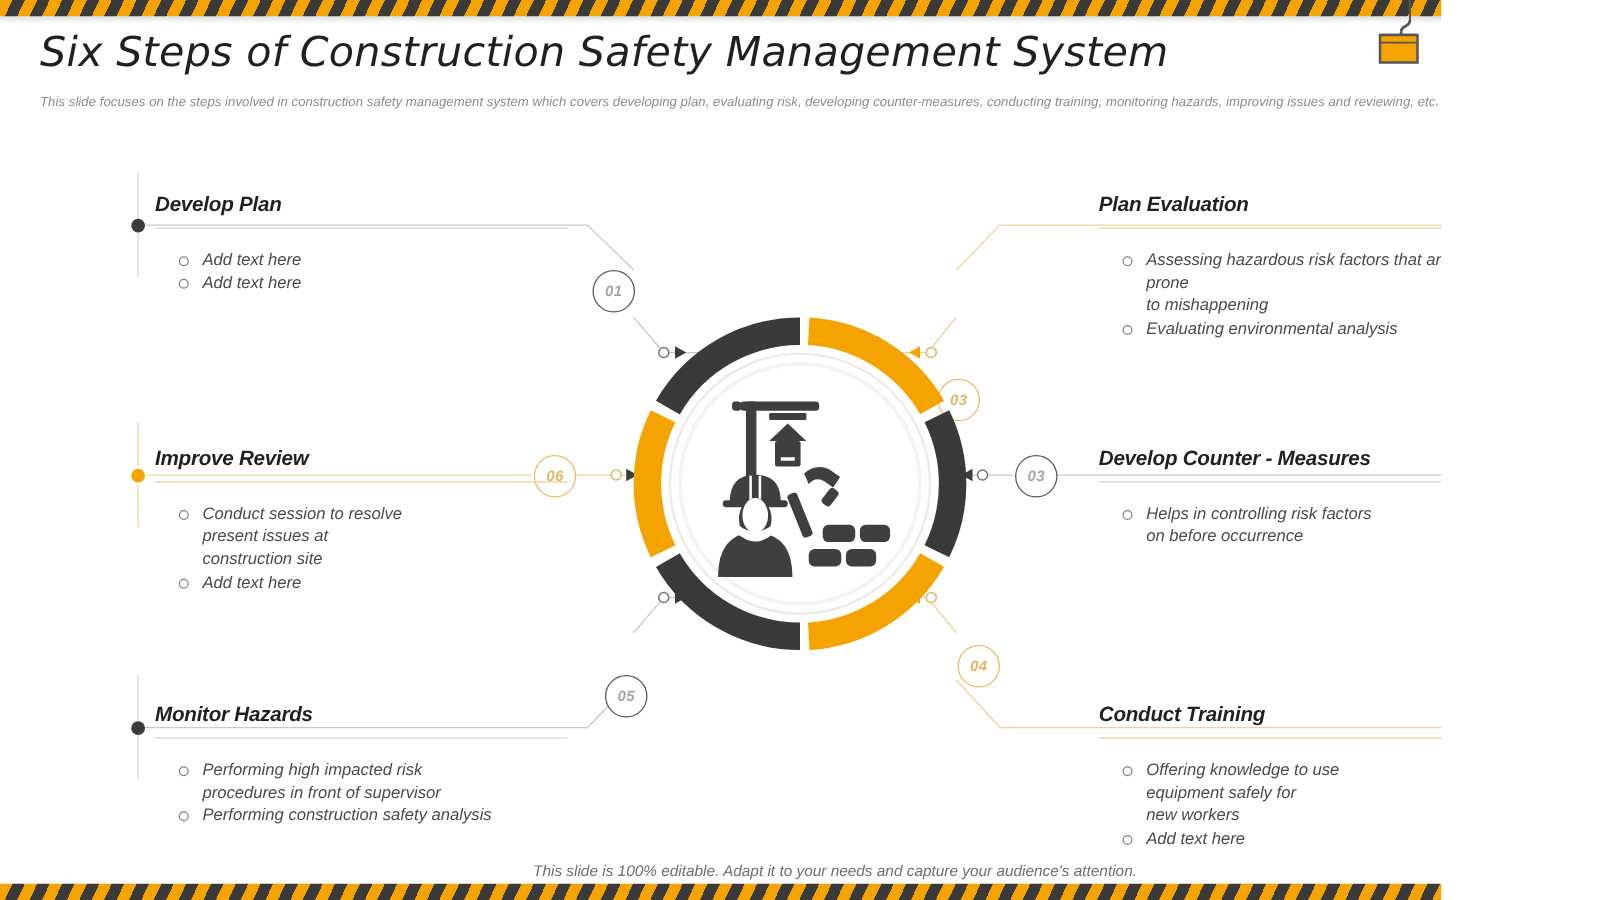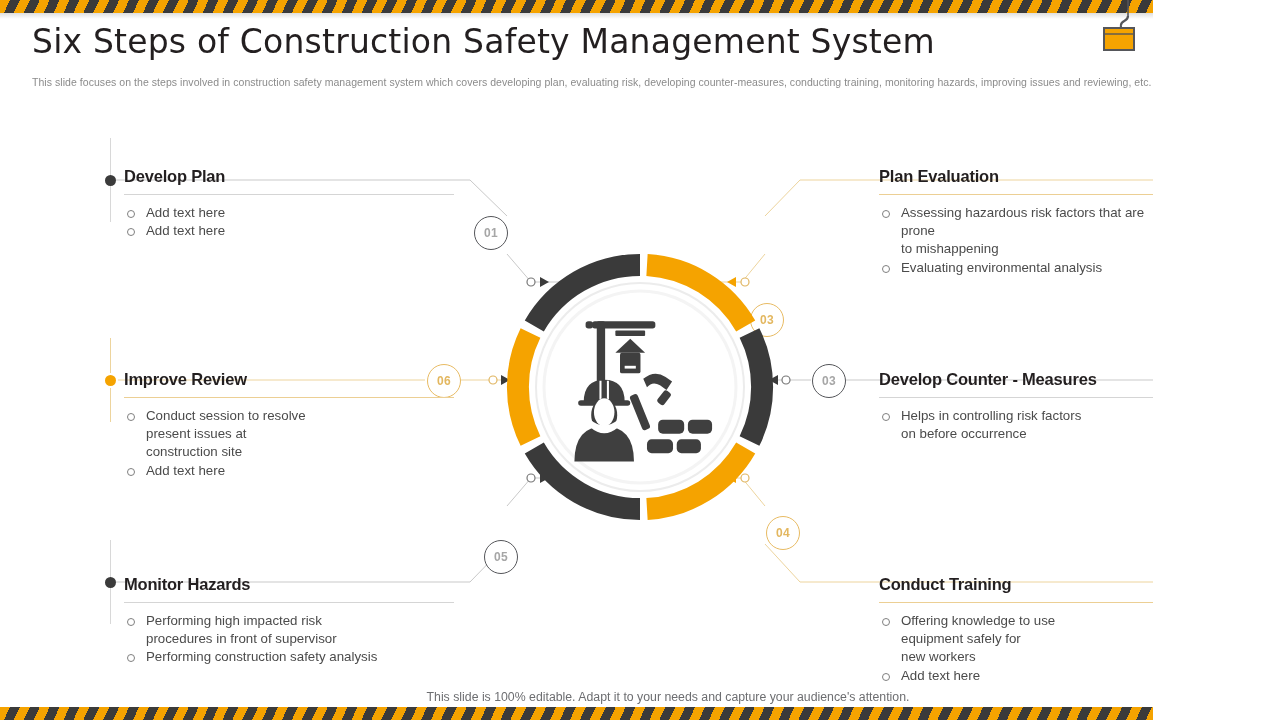--- a/index.html
+++ b/index.html
@@ -3,21 +3,21 @@
 <meta charset="utf-8">
 <style>
   html,body{margin:0;padding:0;}
   body{
     width:1280px;height:720px;
     background:#ffffff;
     font-family:"Liberation Sans", sans-serif;
     overflow:hidden;
     position:relative;
   }
-  .slide{position:relative;width:1153px;height:720px;background:#fff;overflow:hidden;}
+  .slide{position:relative;width:1153px;height:720px;background:#fff;overflow:hidden;font-style:italic;}
 
   
   .hazard{
     position:absolute;left:0;width:1280px;height:13px;
     background:repeating-linear-gradient(115deg,
       #F5A300 0px, #F5A300 9px,
       #3A3A3A 9px, #3A3A3A 18px);
     z-index:40;
   }
   .hazard.top{top:0;}
@@ -50,29 +50,29 @@
 
   
   .wires{position:absolute;left:0;top:0;width:1280px;height:580px;}
 
   
   .donut{position:absolute;left:505px;top:148px;width:270px;height:270px;}
 
   
   .block{position:absolute;width:330px;}
   .block h3{
-    margin:16px 0 0 0;
+    margin:4px 0 0 0;
     font-size:16.5px;font-weight:bold;color:#231f20;
     letter-spacing:-.2px;white-space:nowrap;
     font-family:"Liberation Sans", sans-serif;
   }
   .rule{height:1px;width:100%;margin:8px 0 9px 0;}
   .rule.dark{background:#d5d5d5;}
   .rule.gold{background:#eccf94;}
-  ul.items{list-style:none;margin:0;padding:0;}
+  ul.items{list-style:none;margin:16px;padding:0;}
   ul.items li{
     position:relative;padding-left:22px;
     font-size:13.3px;line-height:18.2px;color:#4b4b4b;
     margin-bottom:0px;
   }
   ul.items li .bullet{
     position:absolute;left:3px;top:6px;
     width:6px;height:6px;border:1px solid #808080;border-radius:50%;
   }
 

